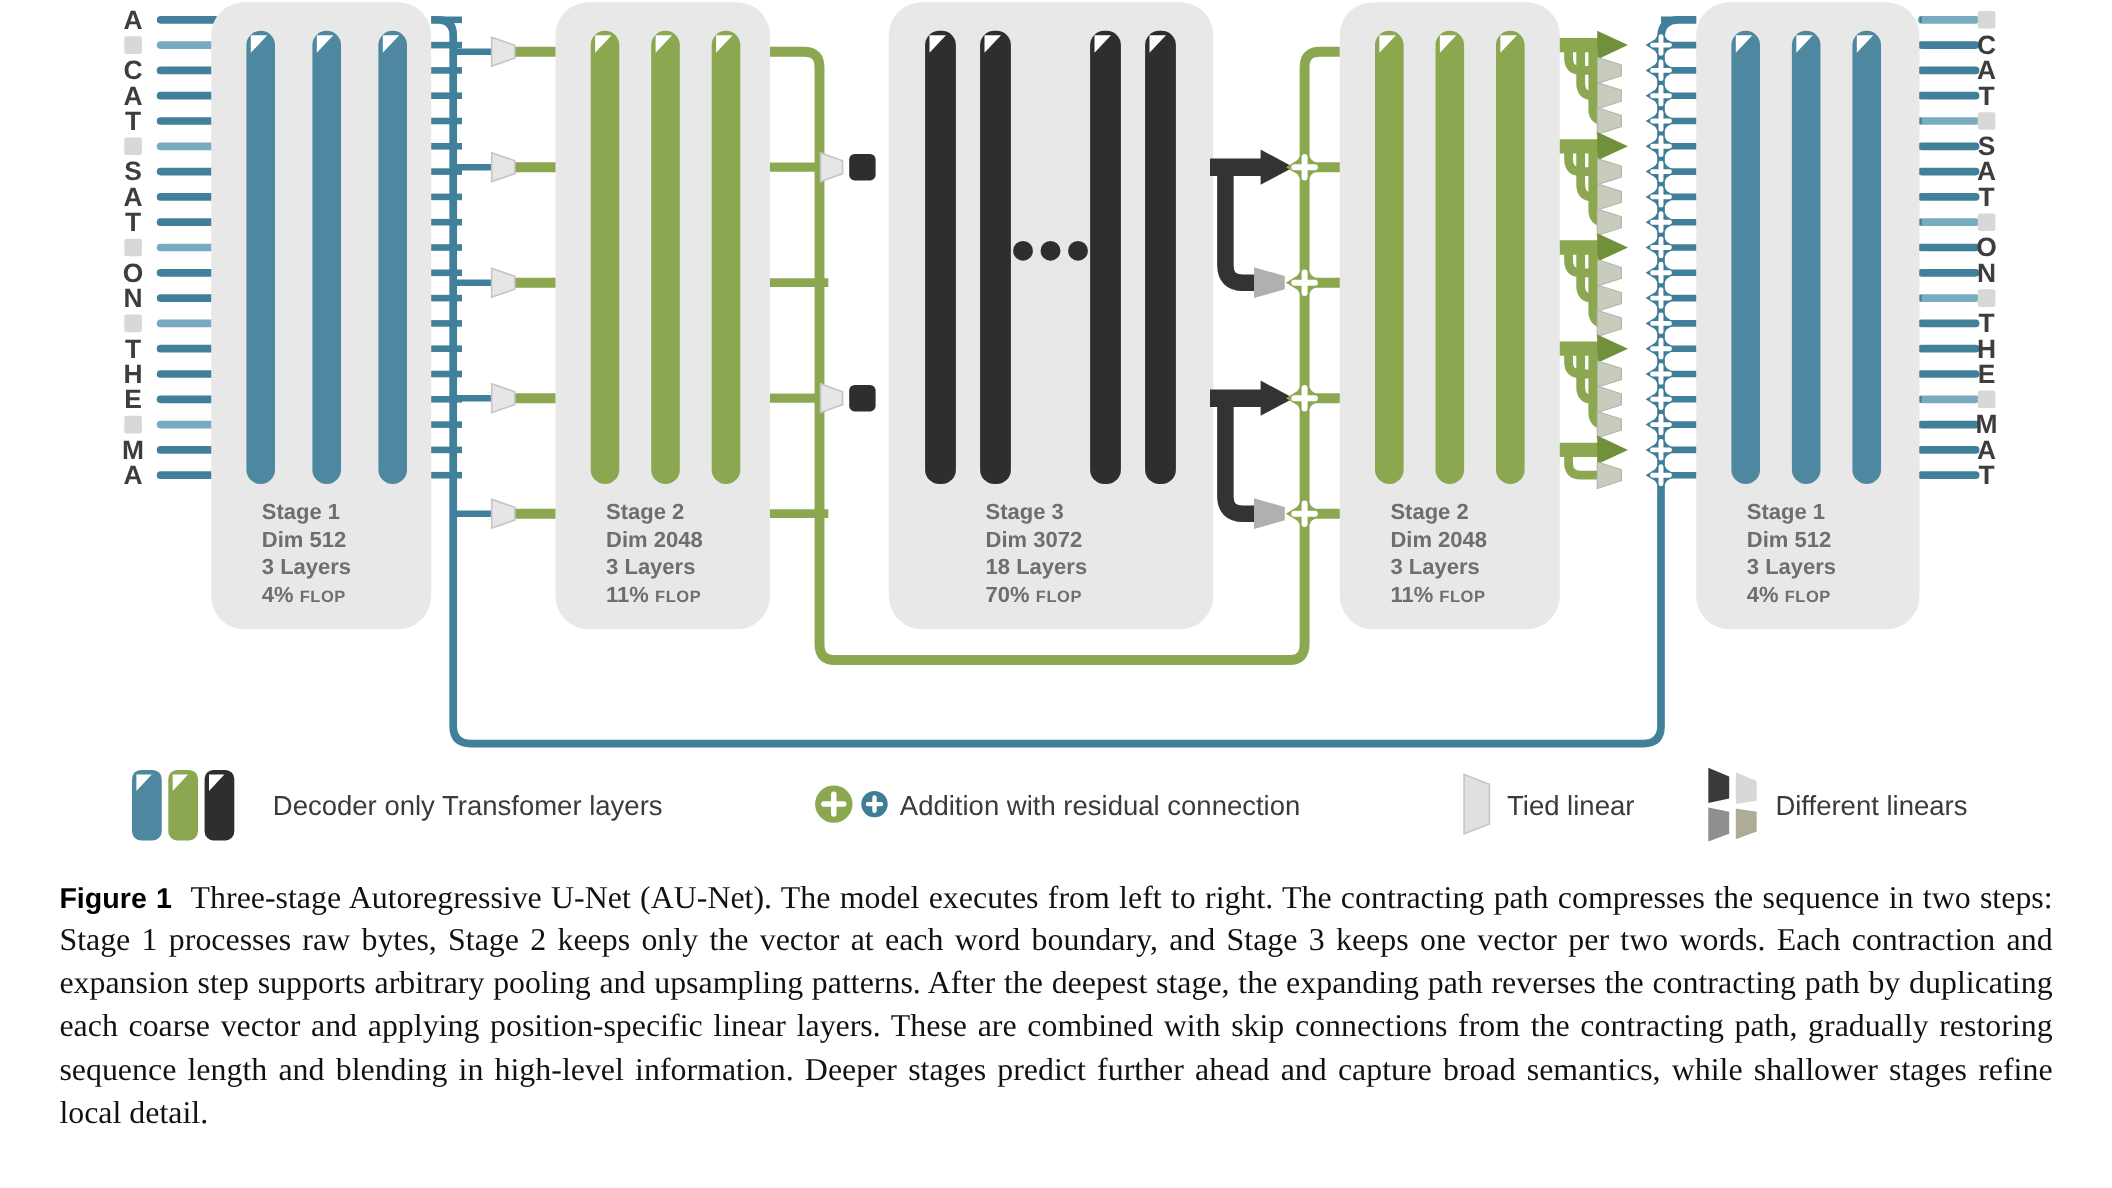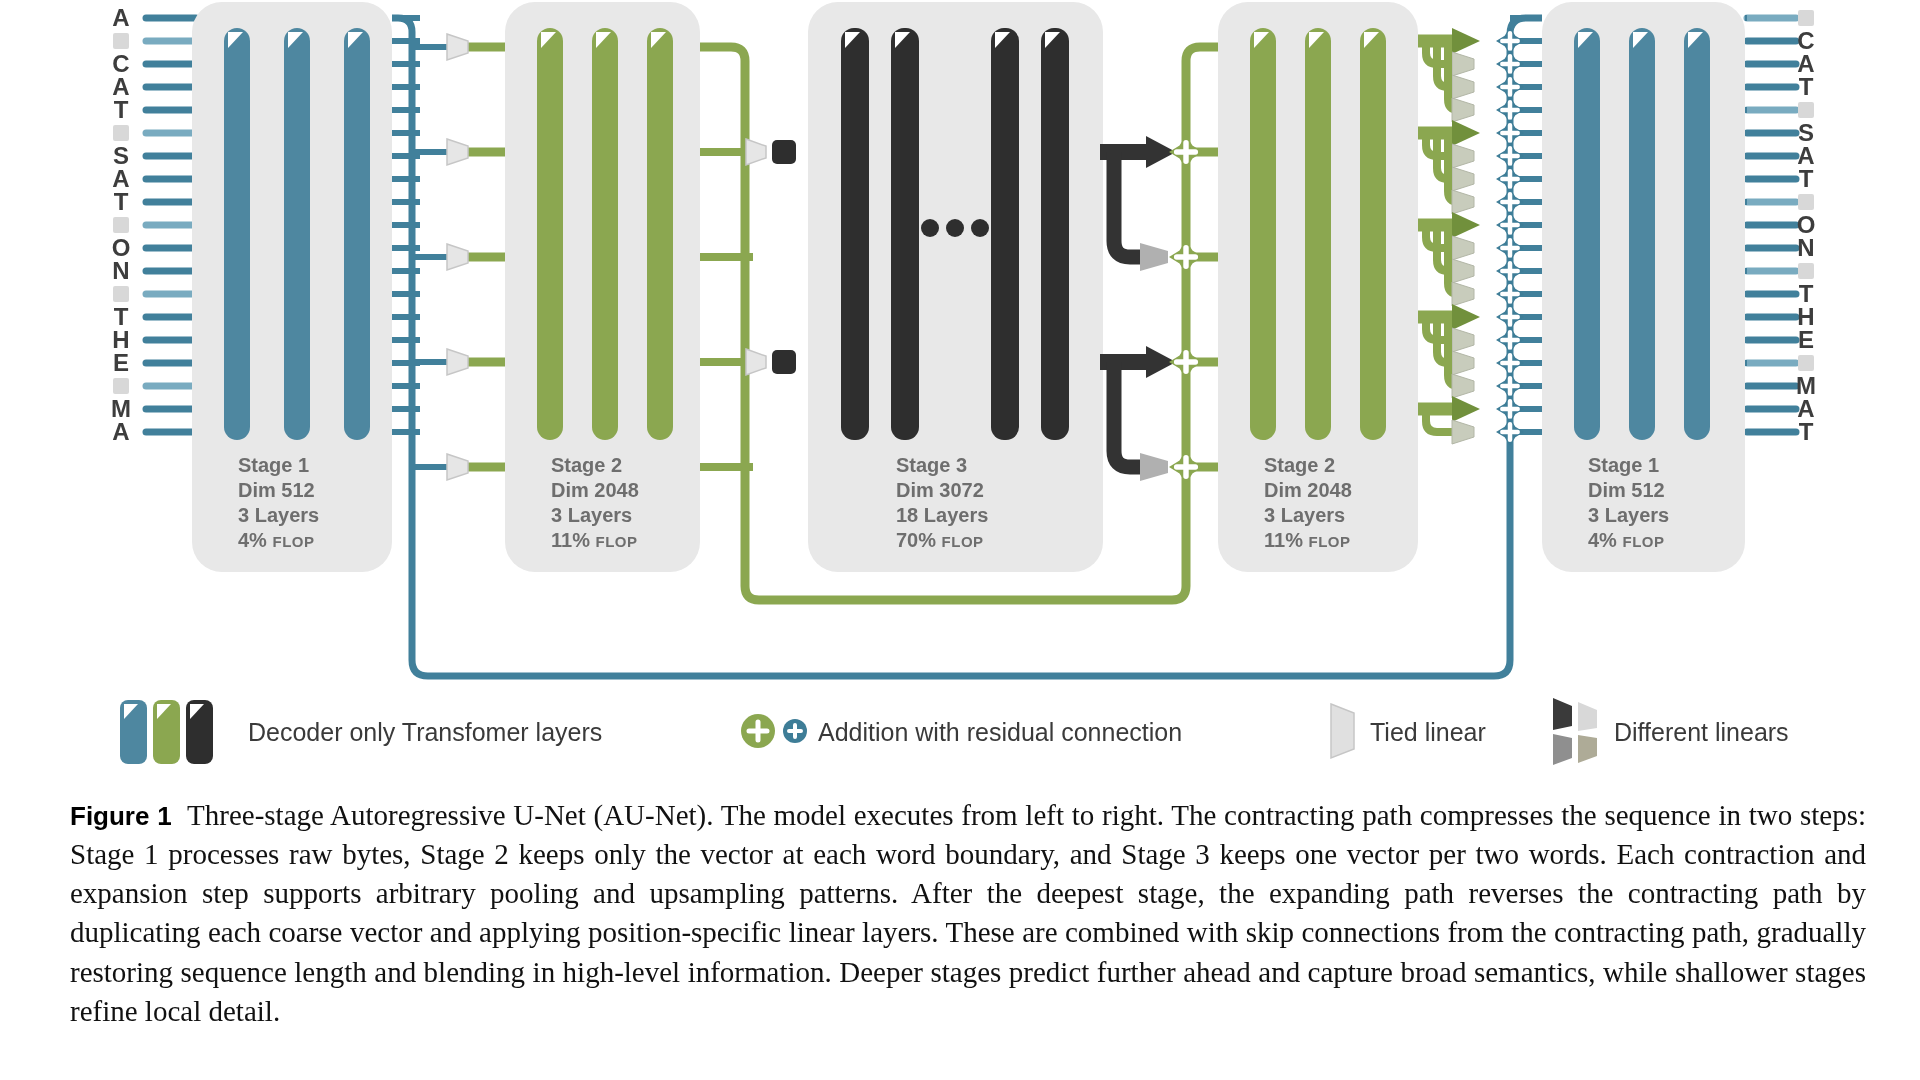--- a/index.html
+++ b/index.html
@@ -4,21 +4,21 @@
 <style>
   html,body{margin:0;padding:0;background:#ffffff;width:1920px;height:1080px;overflow:hidden;
             font-family:"Liberation Sans",sans-serif;}
   #figure-wrap{width:1920px;height:1080px;background:#fff;}
   svg text{user-select:none;}
   .token-letter{font-size:24px;font-weight:bold;fill:#3d3d3d;}
   .stage-label{font-size:20px;font-weight:600;fill:#6e6e6e;}
   .flop-small{font-size:15px;letter-spacing:0.5px;}
   .legend-label{font-size:25px;fill:#3a3a3a;}
   #caption{padding:0 54px;margin-top:10px;font-family:"Liberation Serif","DejaVu Serif",serif;
-           font-size:29px;line-height:1.35;color:#111;text-align:justify;margin-left:16px;}
+           font-size:29px;line-height:1.35;color:#111;text-align:justify;}
   #caption b{font-family:"Liberation Sans",sans-serif;font-size:26px;color:#000;}
 </style>
 </head>
 <body>
 
 <div id="figure-wrap">
   <svg id="diagram" width="1920" height="782" viewBox="0 0 1920 782">
 
     <path d="M 392 18 H 398 Q 412 18 412 32 V 660 Q 412 676 428 676 H 1494 Q 1510 676 1510 660 V 34 Q 1510 18 1526 18 H 1542" fill="none" stroke="#41809b" stroke-width="7"></path>
     <path d="M 700 47 H 731 Q 745 47 745 61 V 586 Q 745 600 759 600 H 1172 Q 1186 600 1186 586 V 61 Q 1186 47 1200 47 H 1218" fill="none" stroke="#8ba750" stroke-width="9"></path>

